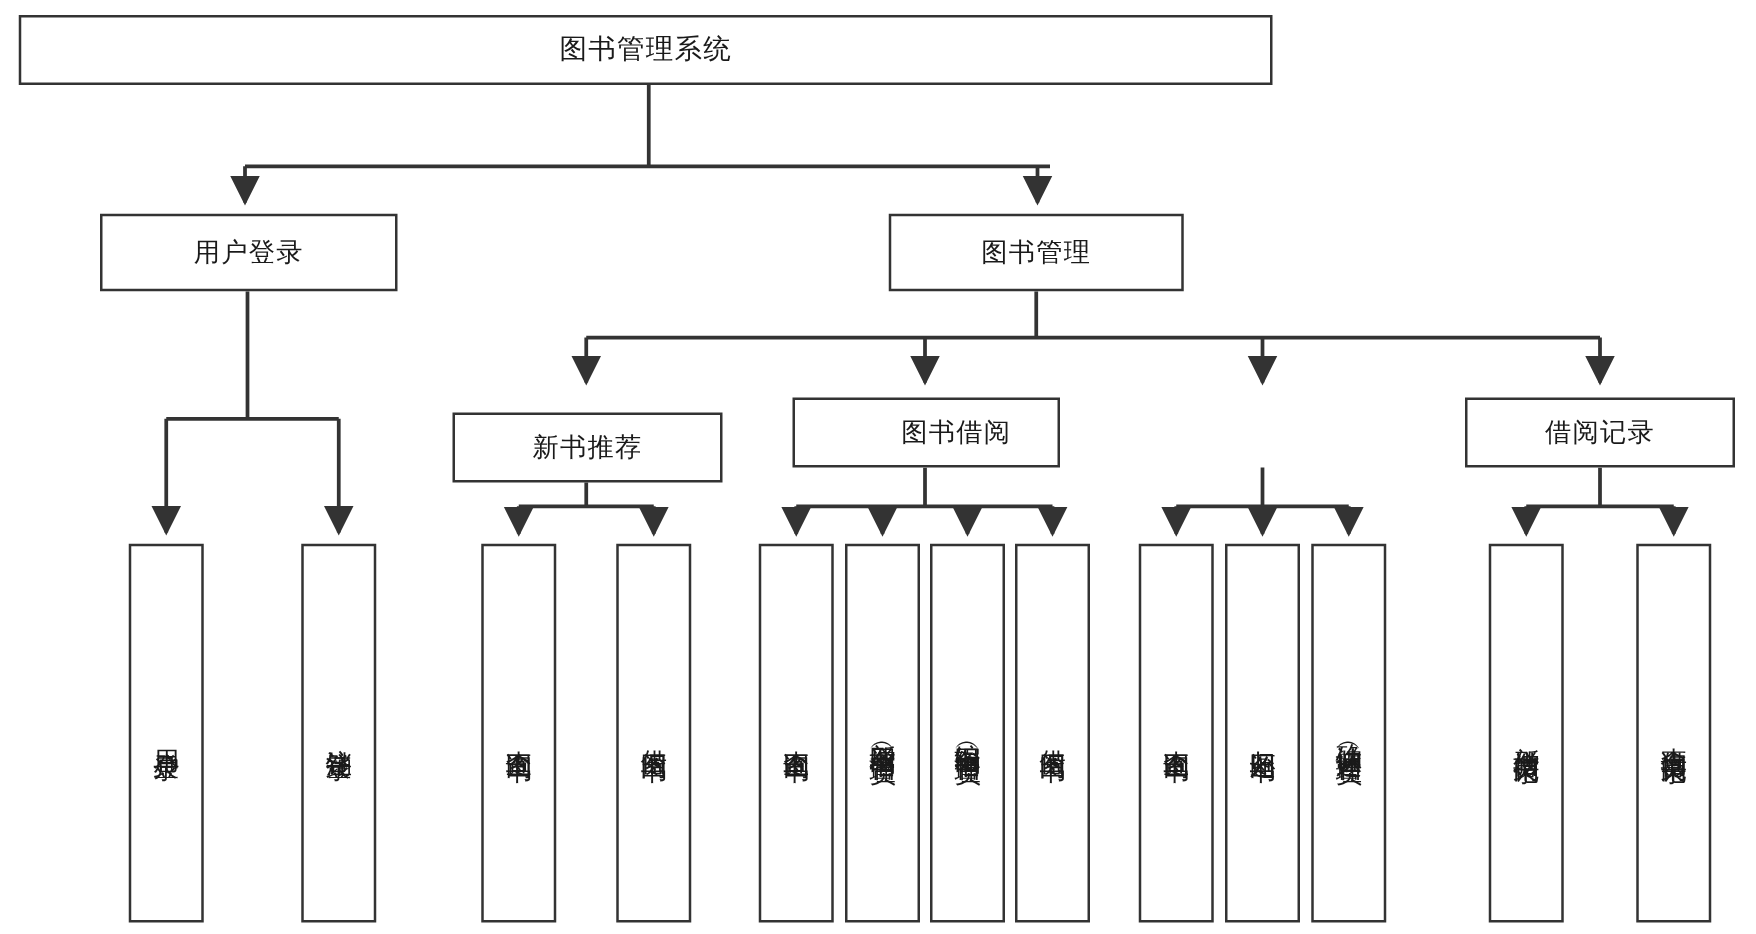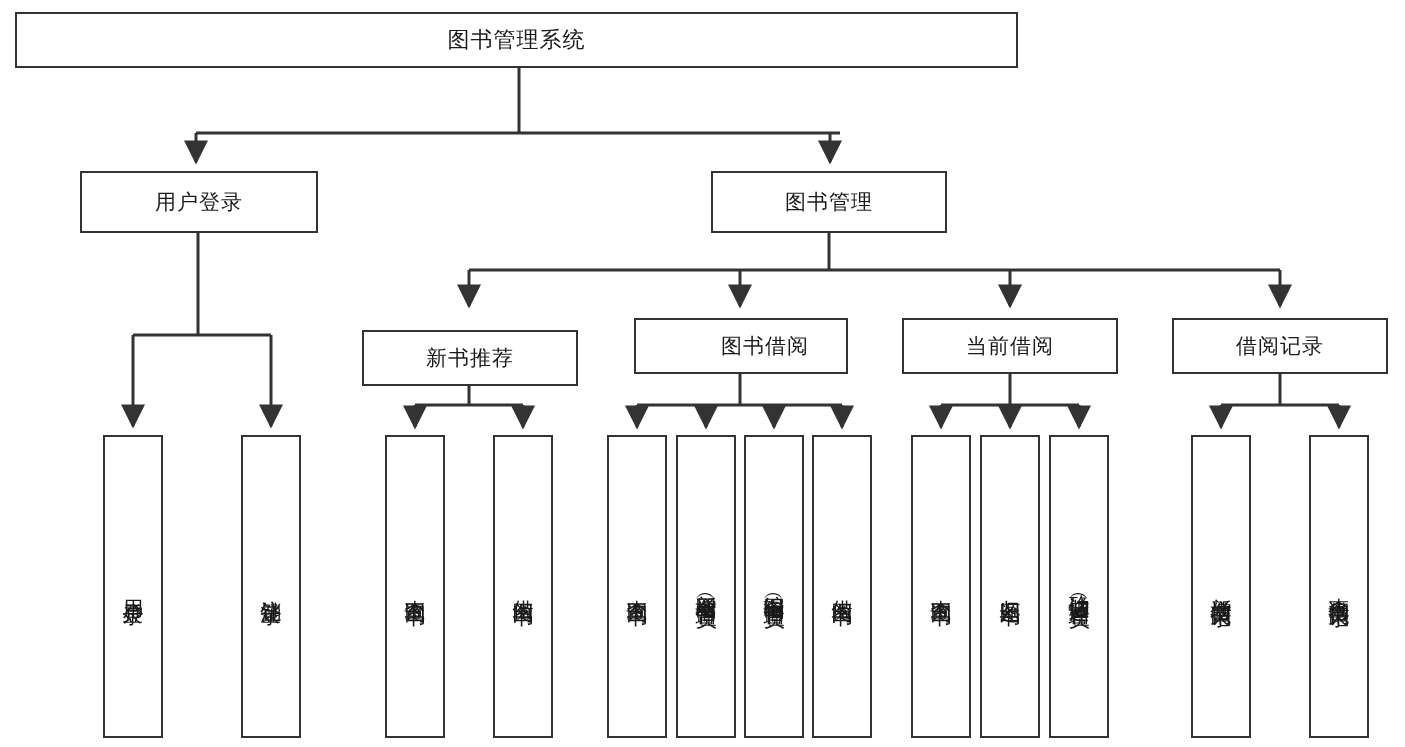--- a/index.html
+++ b/index.html
@@ -139,23 +139,20 @@
   <div class="node horiz" style="left:711px; top:171px; width:236px; height:62px;text-align:center;">
     <span class="node-label">图书管理</span>
   </div>
 
   <div class="node horiz" style="left:362px; top:318px; width:216px; height:56px;margin-top:12px;">
     <span class="node-label">新书推荐</span>
   </div>
   <div class="node horiz" style="left:634px; top:318px; width:214px; height:56px;padding-left:48px;">
     <span class="node-label">图书借阅</span>
   </div>
-  <div class="node horiz" style="left:902px; top:318px; width:216px; height:56px;">
-    <span class="node-label">当前借阅</span>
-  </div>
   <div class="node horiz" style="left:1172px; top:318px; width:216px; height:56px;">
     <span class="node-label">借阅记录</span>
   </div>
 
   <div class="node vert" style="left:103px; top:435px; width:60px; height:303px;">
     <span class="node-label">用户登录</span>
   </div>
   <div class="node vert" style="left:241px; top:435px; width:60px; height:303px;">
     <span class="node-label">注销登录</span>
   </div>

